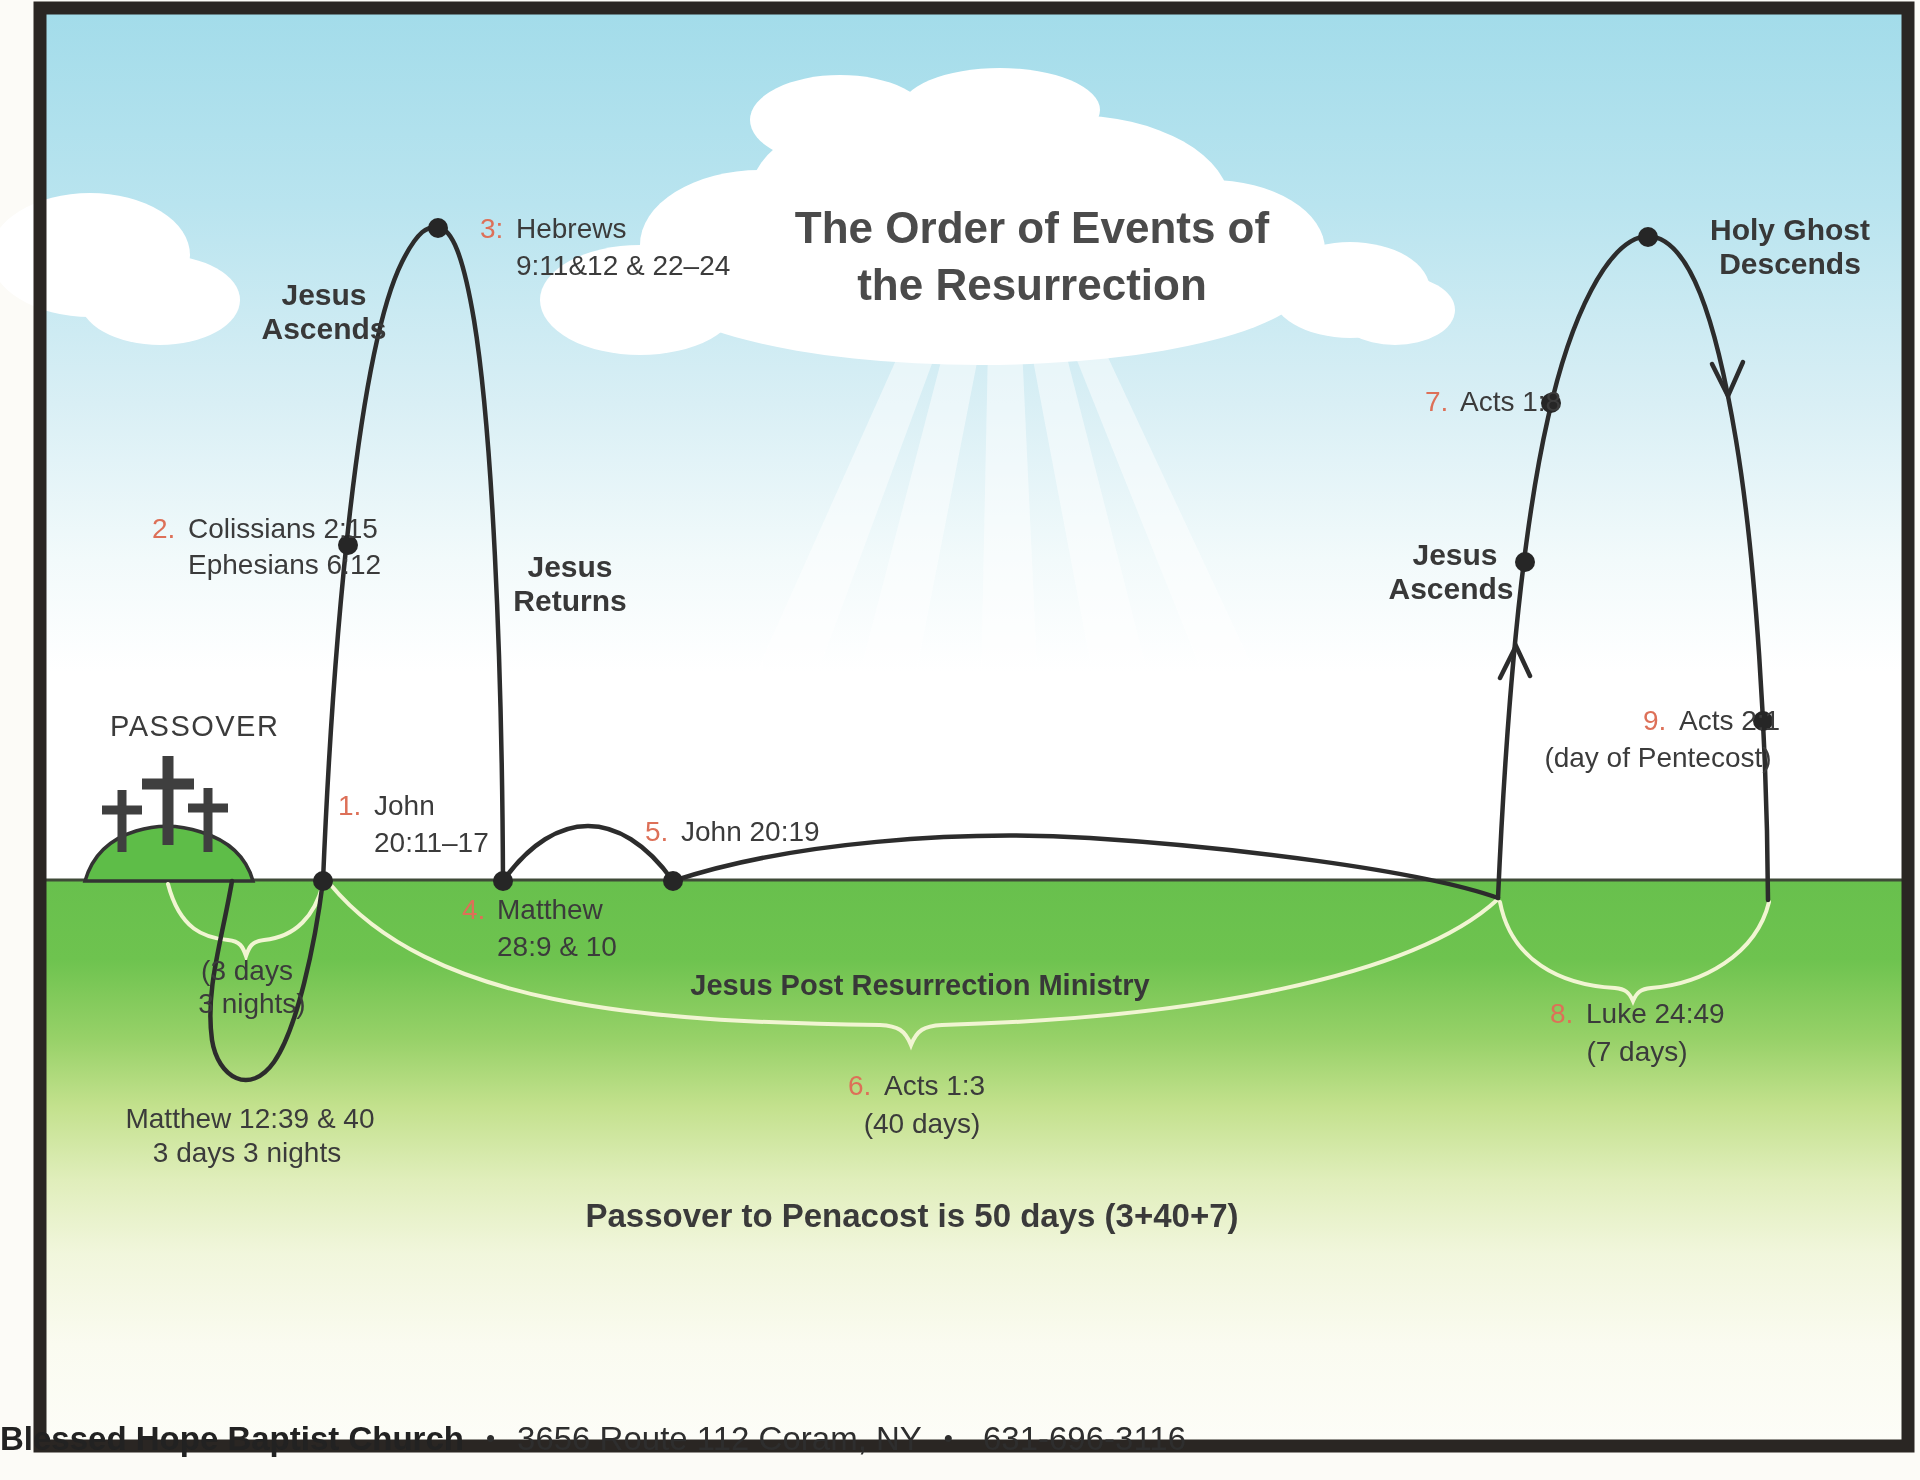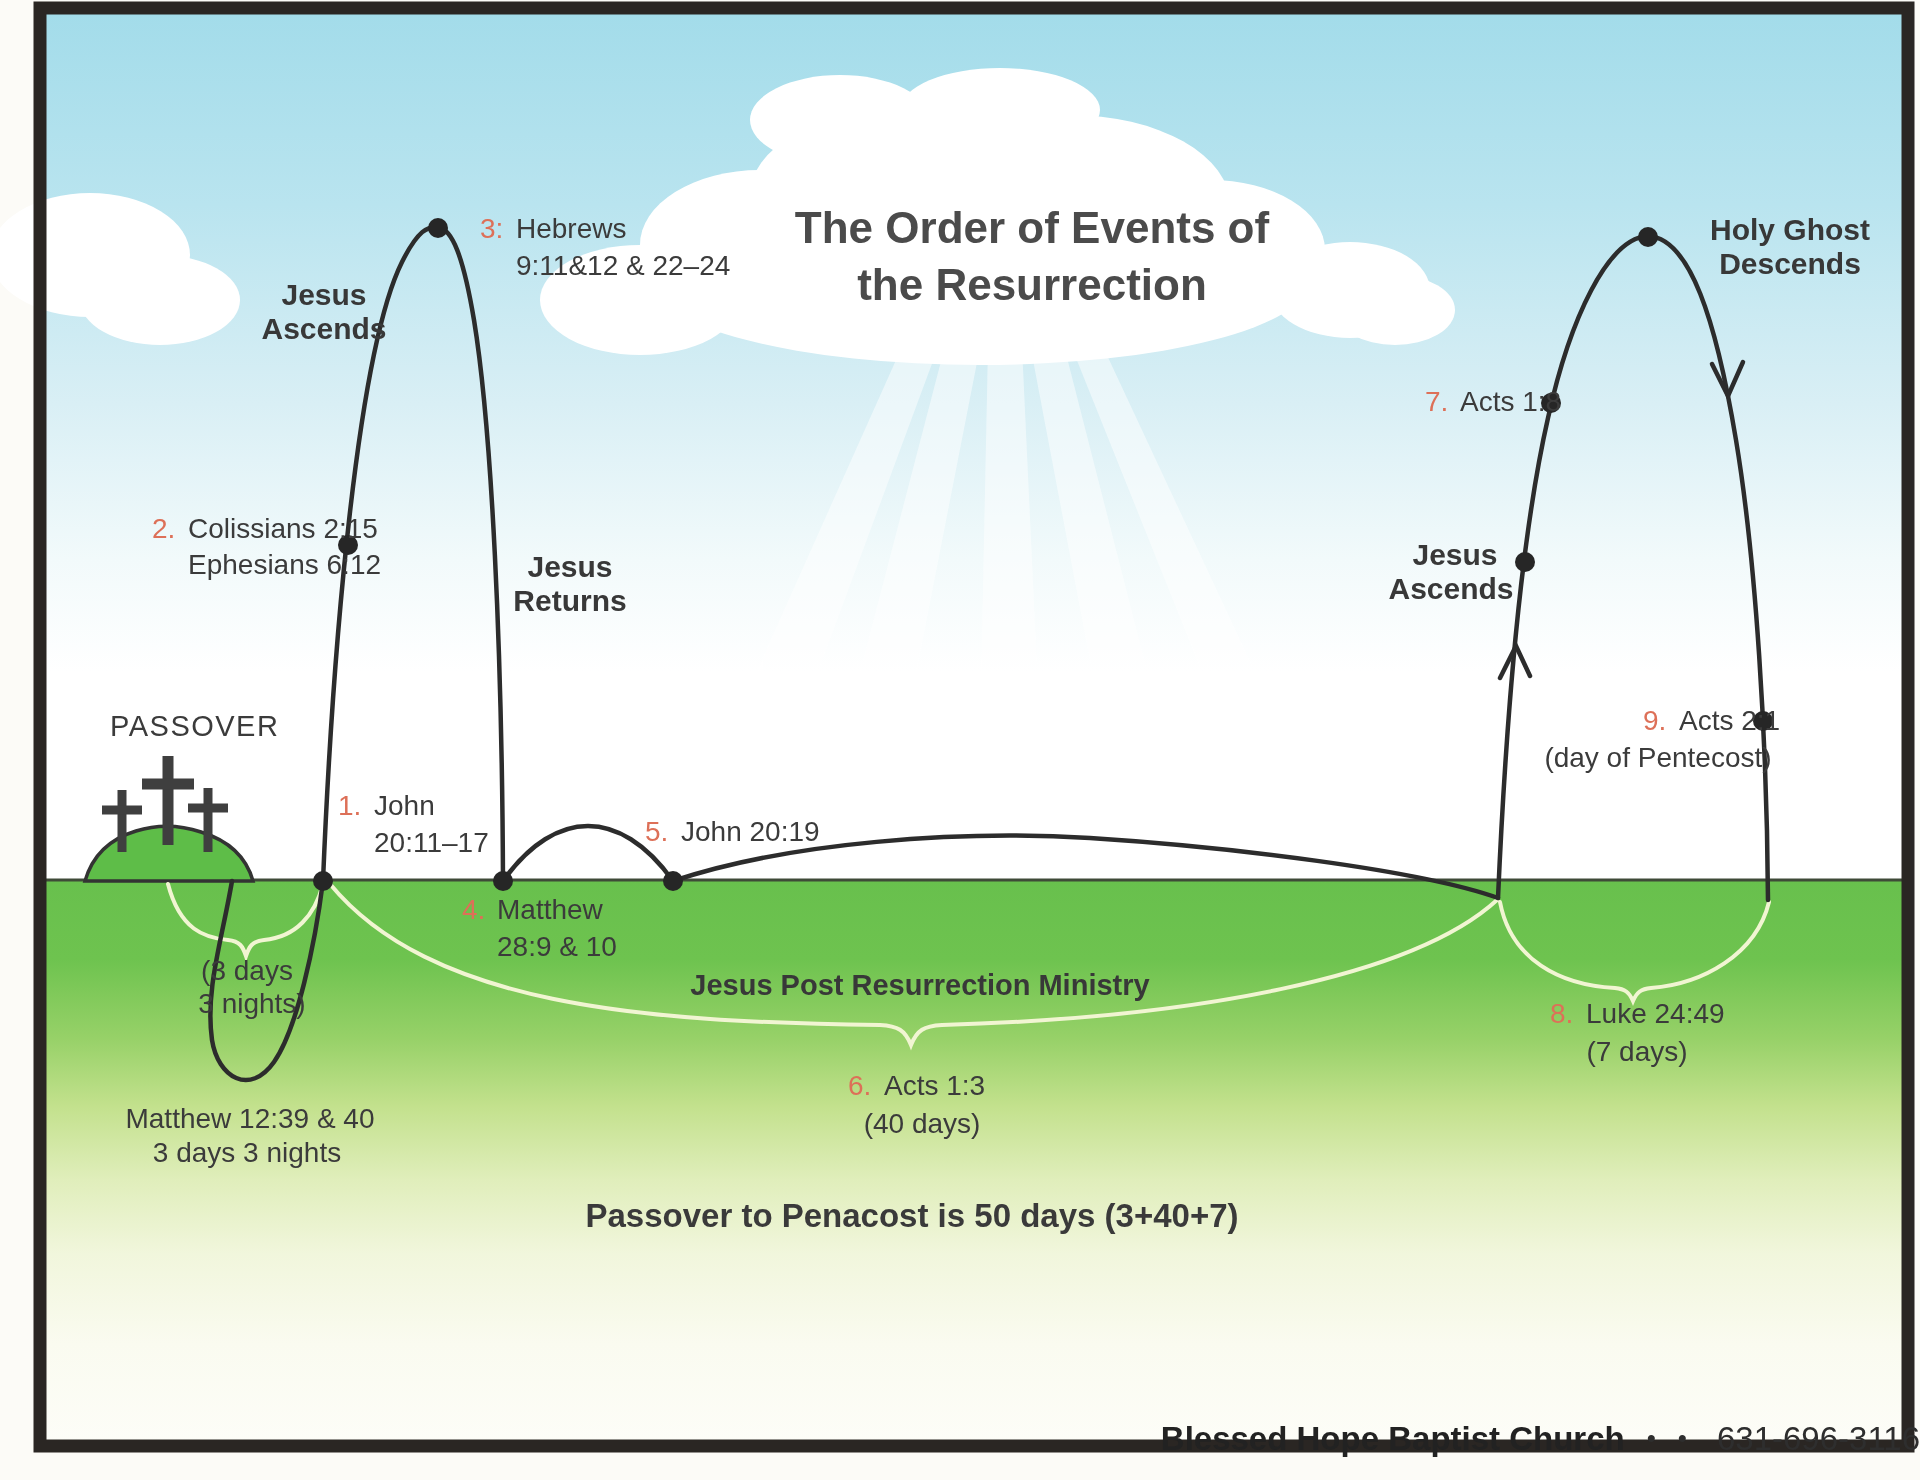--- a/index.html
+++ b/index.html
@@ -6,21 +6,21 @@
   .page{position:relative;width:1920px;height:1480px;background:#fcfbf7;overflow:hidden;
         font-family:"Liberation Sans",sans-serif;}
   svg{position:absolute;left:0;top:0;}
   text{font-family:"Liberation Sans",sans-serif;}
   .ref{font-size:28px;fill:#3b3b3b;}
   .num{font-size:28px;fill:#dd7058;}
   .boldlbl{font-size:30px;font-weight:bold;fill:#383838;}
   .title{font-size:44px;font-weight:600;fill:#4b4b4b;}
   .passover{font-size:29px;fill:#3b3b3b;letter-spacing:1.5px;}
   .summary{font-size:33px;font-weight:600;fill:#3a3a3a;}
-  .footer{position:absolute;left:0;top:1388px;width:100%;display:flex;justify-content:flex-end;
+  .footer{position:absolute;left:0;top:1388px;width:100%;display:flex;justify-content:flex-start;
           align-items:baseline;gap:22px;font-size:33px;color:#2e2e2e;}
   .footer .church{font-weight:bold;color:#222;}
   .footer .dot{font-size:26px;position:relative;top:-3px;}
   .footer .phone{margin-left:8px;margin-top:32px;}
 </style>
 </head>
 <body>
 
 <div class="page">
 
@@ -182,17 +182,18 @@
 
     <text class="summary" x="912" y="1227" text-anchor="middle">Passover to Penacost is 50 days (3+40+7)</text>
   </g>
 
   <rect x="40" y="8" width="1868" height="1438" fill="none" stroke="#2a2623" stroke-width="13"></rect>
 </svg>
 
 <div class="footer">
   <span class="church">Blessed Hope Baptist Church</span>
   <span class="dot">•</span>
+  <span>3656 Route 112 Coram, NY</span>
   <span class="dot">•</span>
   <span class="phone">631-696-3116</span>
 </div>
 
 </div>
 
 </body></html>

